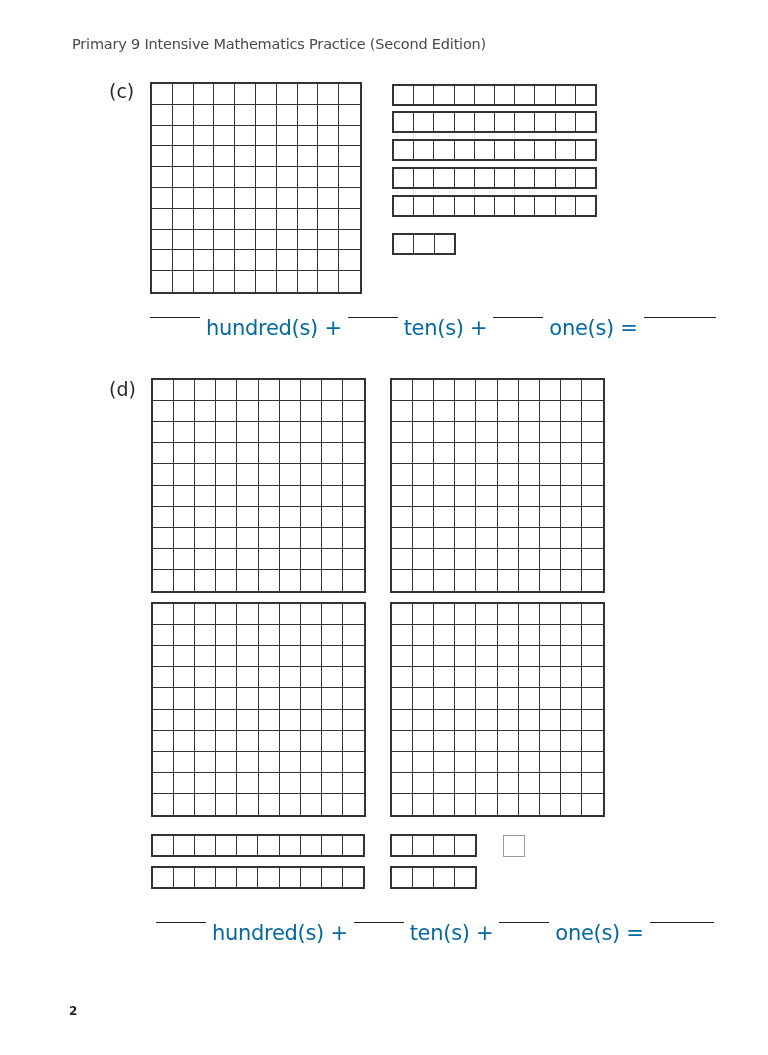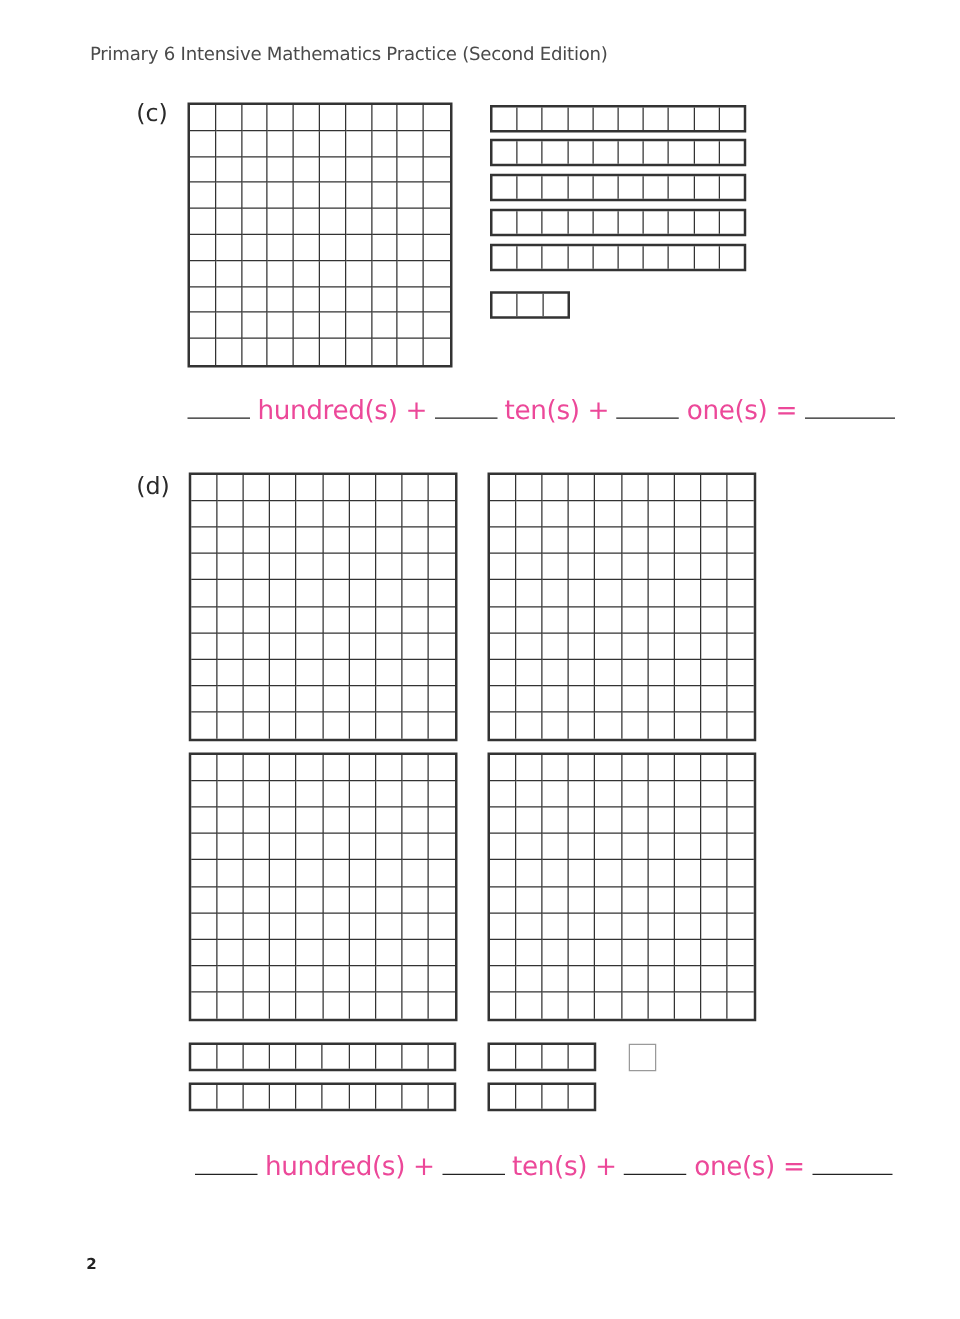--- a/index.html
+++ b/index.html
@@ -7,29 +7,29 @@
          font-family:"DejaVu Sans", sans-serif; color:#2a2a2a; }
   .abs { position:absolute; }
   .header { left:72px; top:36px; font-size:14.5px; color:#4a4a4a; letter-spacing:-0.2px; }
   .label { font-size:19px; color:#2a2a2a; }
   .grid { position:absolute; display:grid; border:2px solid #333; box-sizing:border-box; }
   .grid > div { border-right:1.6px solid #333; border-bottom:1.6px solid #333; box-sizing:border-box; }
   .strip { position:absolute; display:flex; border:2px solid #333; box-sizing:border-box; }
   .strip > div { flex:1; border-right:1.6px solid #333; box-sizing:border-box; }
   .strip > div:last-child { border-right:none; }
   .single { border:1.5px solid #9a9a9a; box-sizing:border-box; }
-  .eq { font-size:21px; color:#ec4899; display:flex; align-items:flex-end; white-space:nowrap; letter-spacing:-0.3px; }
+  .eq { font-size:21px; color:#0369a1; display:flex; align-items:flex-start; white-space:nowrap; letter-spacing:-0.3px; }
   .blank { display:inline-block; border-bottom:1.6px solid #222; height:1px; margin-bottom:5px; }
   .eq span.t { margin:0 6px; }
   .pagenum { left:69px; top:1004px; font-size:12px; font-weight:bold; color:#222; }
 </style>
 </head>
 <body>
 
-<div class="abs header">Primary 6 Intensive Mathematics Practice (Second Edition)</div>
+<div class="abs header">Primary 9 Intensive Mathematics Practice (Second Edition)</div>
 
 <div class="abs label" style="left:109px; top:80px;">(c)</div>
 
 <div class="grid hundred" style="left: 150px; top: 82px; width: 212px; height: 212px; grid-template-columns: repeat(10, 1fr); grid-template-rows: repeat(10, 1fr);">
     <div></div>
     <div></div>
     <div></div>
     <div></div>
     <div></div>
     <div></div>

